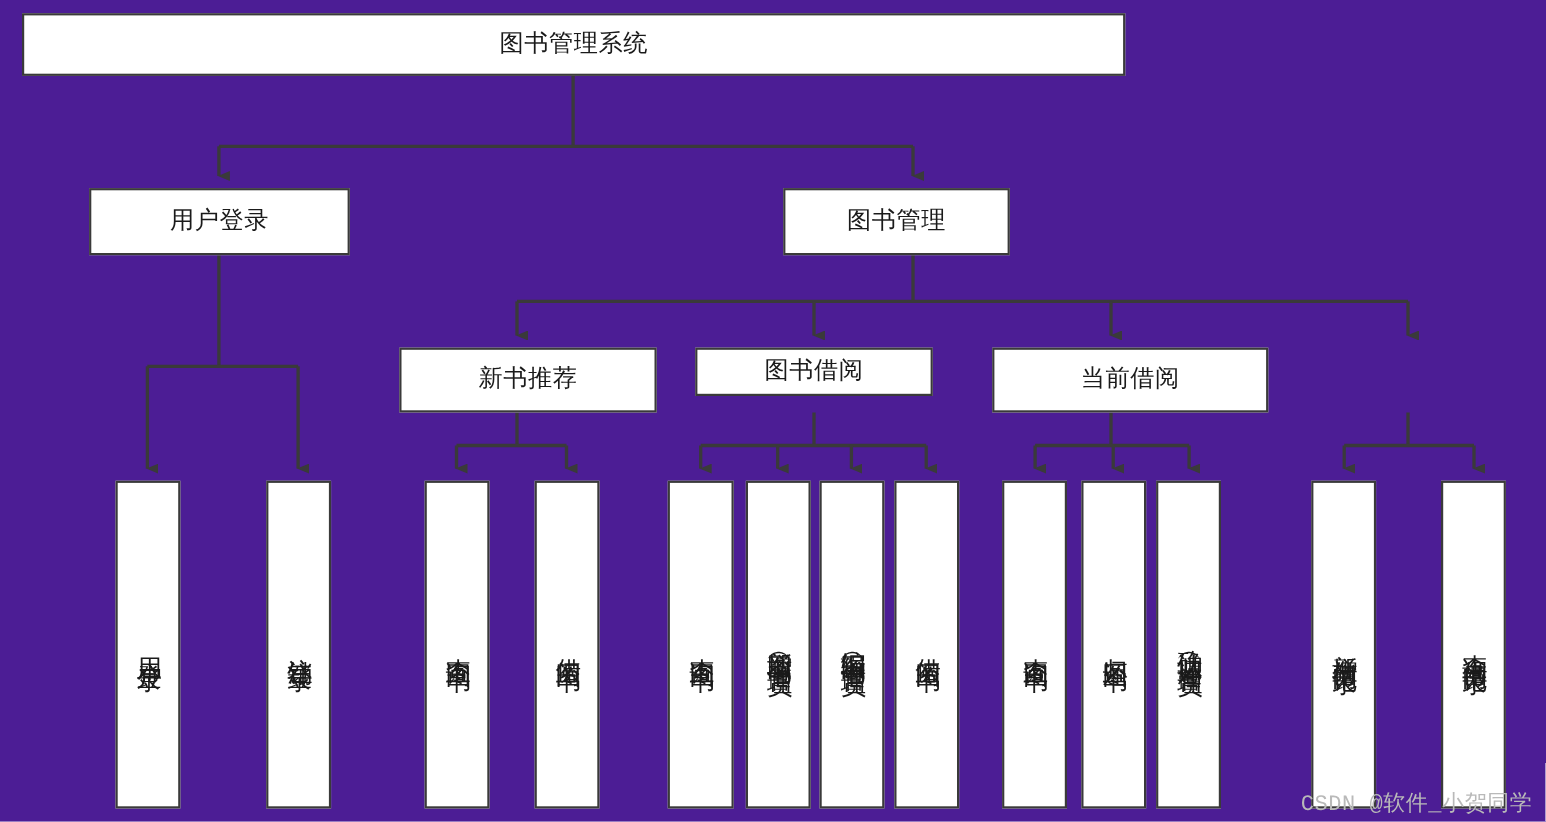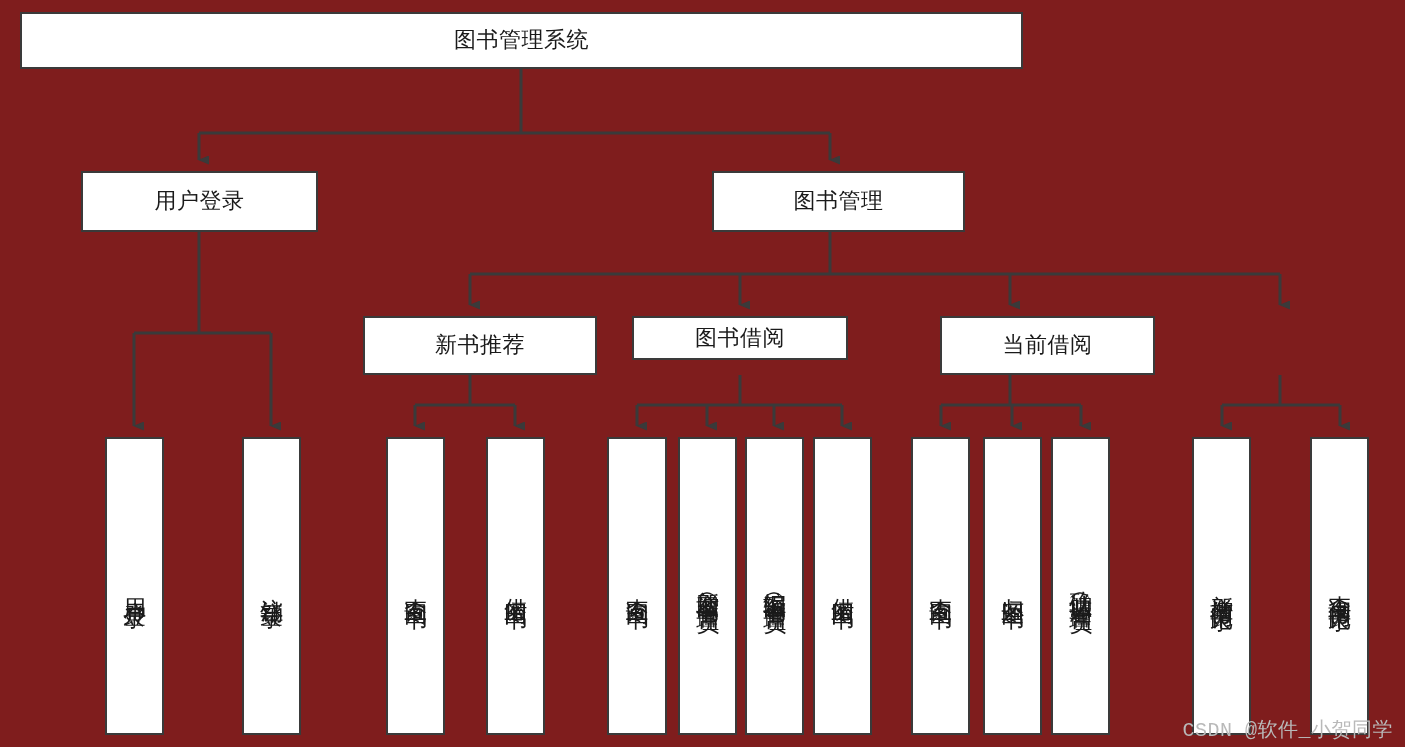--- a/index.html
+++ b/index.html
@@ -7,21 +7,21 @@
     padding: 0;
     background: #ffffff;
   }
   body {
     font-family: "DejaVu Sans", "Liberation Sans", sans-serif;
   }
   #canvas {
     position: relative;
     width: 1405px;
     height: 747px;
-    background: #7f1d1d;
+    background: #4c1d95;
     overflow: hidden;
   }
   svg#wires {
     position: absolute;
     left: 0;
     top: 0;
     width: 1405px;
     height: 747px;
     pointer-events: none;
   }
@@ -122,31 +122,31 @@
     </g>
   </svg>
 
   <div class="node horiz" style="left: 20px; top: 12px; width: 1003px; height: 57px;">
     <span class="label">图书管理系统</span>
   </div>
 
   <div class="node horiz" style="left: 81px; top: 171px; width: 237px; height: 61px;">
     <span class="label">用户登录</span>
   </div>
-  <div class="node horiz" style="left: 712px; top: 171px; width: 253px; height: 61px;">
+  <div class="node horiz" style="left: 712px; top: 171px; width: 206px; height: 61px;">
     <span class="label">图书管理</span>
   </div>
 
   <div class="node horiz" style="left: 363px; top: 316px; width: 234px; height: 59px;">
     <span class="label">新书推荐</span>
   </div>
   <div class="node horiz" style="left: 632px; top: 316px; width: 216px; height: 44px;">
     <span class="label">图书借阅</span>
   </div>
-  <div class="node horiz" style="left: 940px; top: 316px; width: 215px; height: 59px;">
+  <div class="node horiz" style="left: 902px; top: 316px; width: 251px; height: 59px;">
     <span class="label">当前借阅</span>
   </div>
 
   <div class="node vert" style="left: 105px; top: 437px; width: 59px; height: 298px;">
     <span class="label">用户登录</span>
   </div>
   <div class="node vert" style="left: 242px; top: 437px; width: 59px; height: 298px;">
     <span class="label">注销登录</span>
   </div>
   <div class="node vert" style="left: 386px; top: 437px; width: 59px; height: 298px;">

